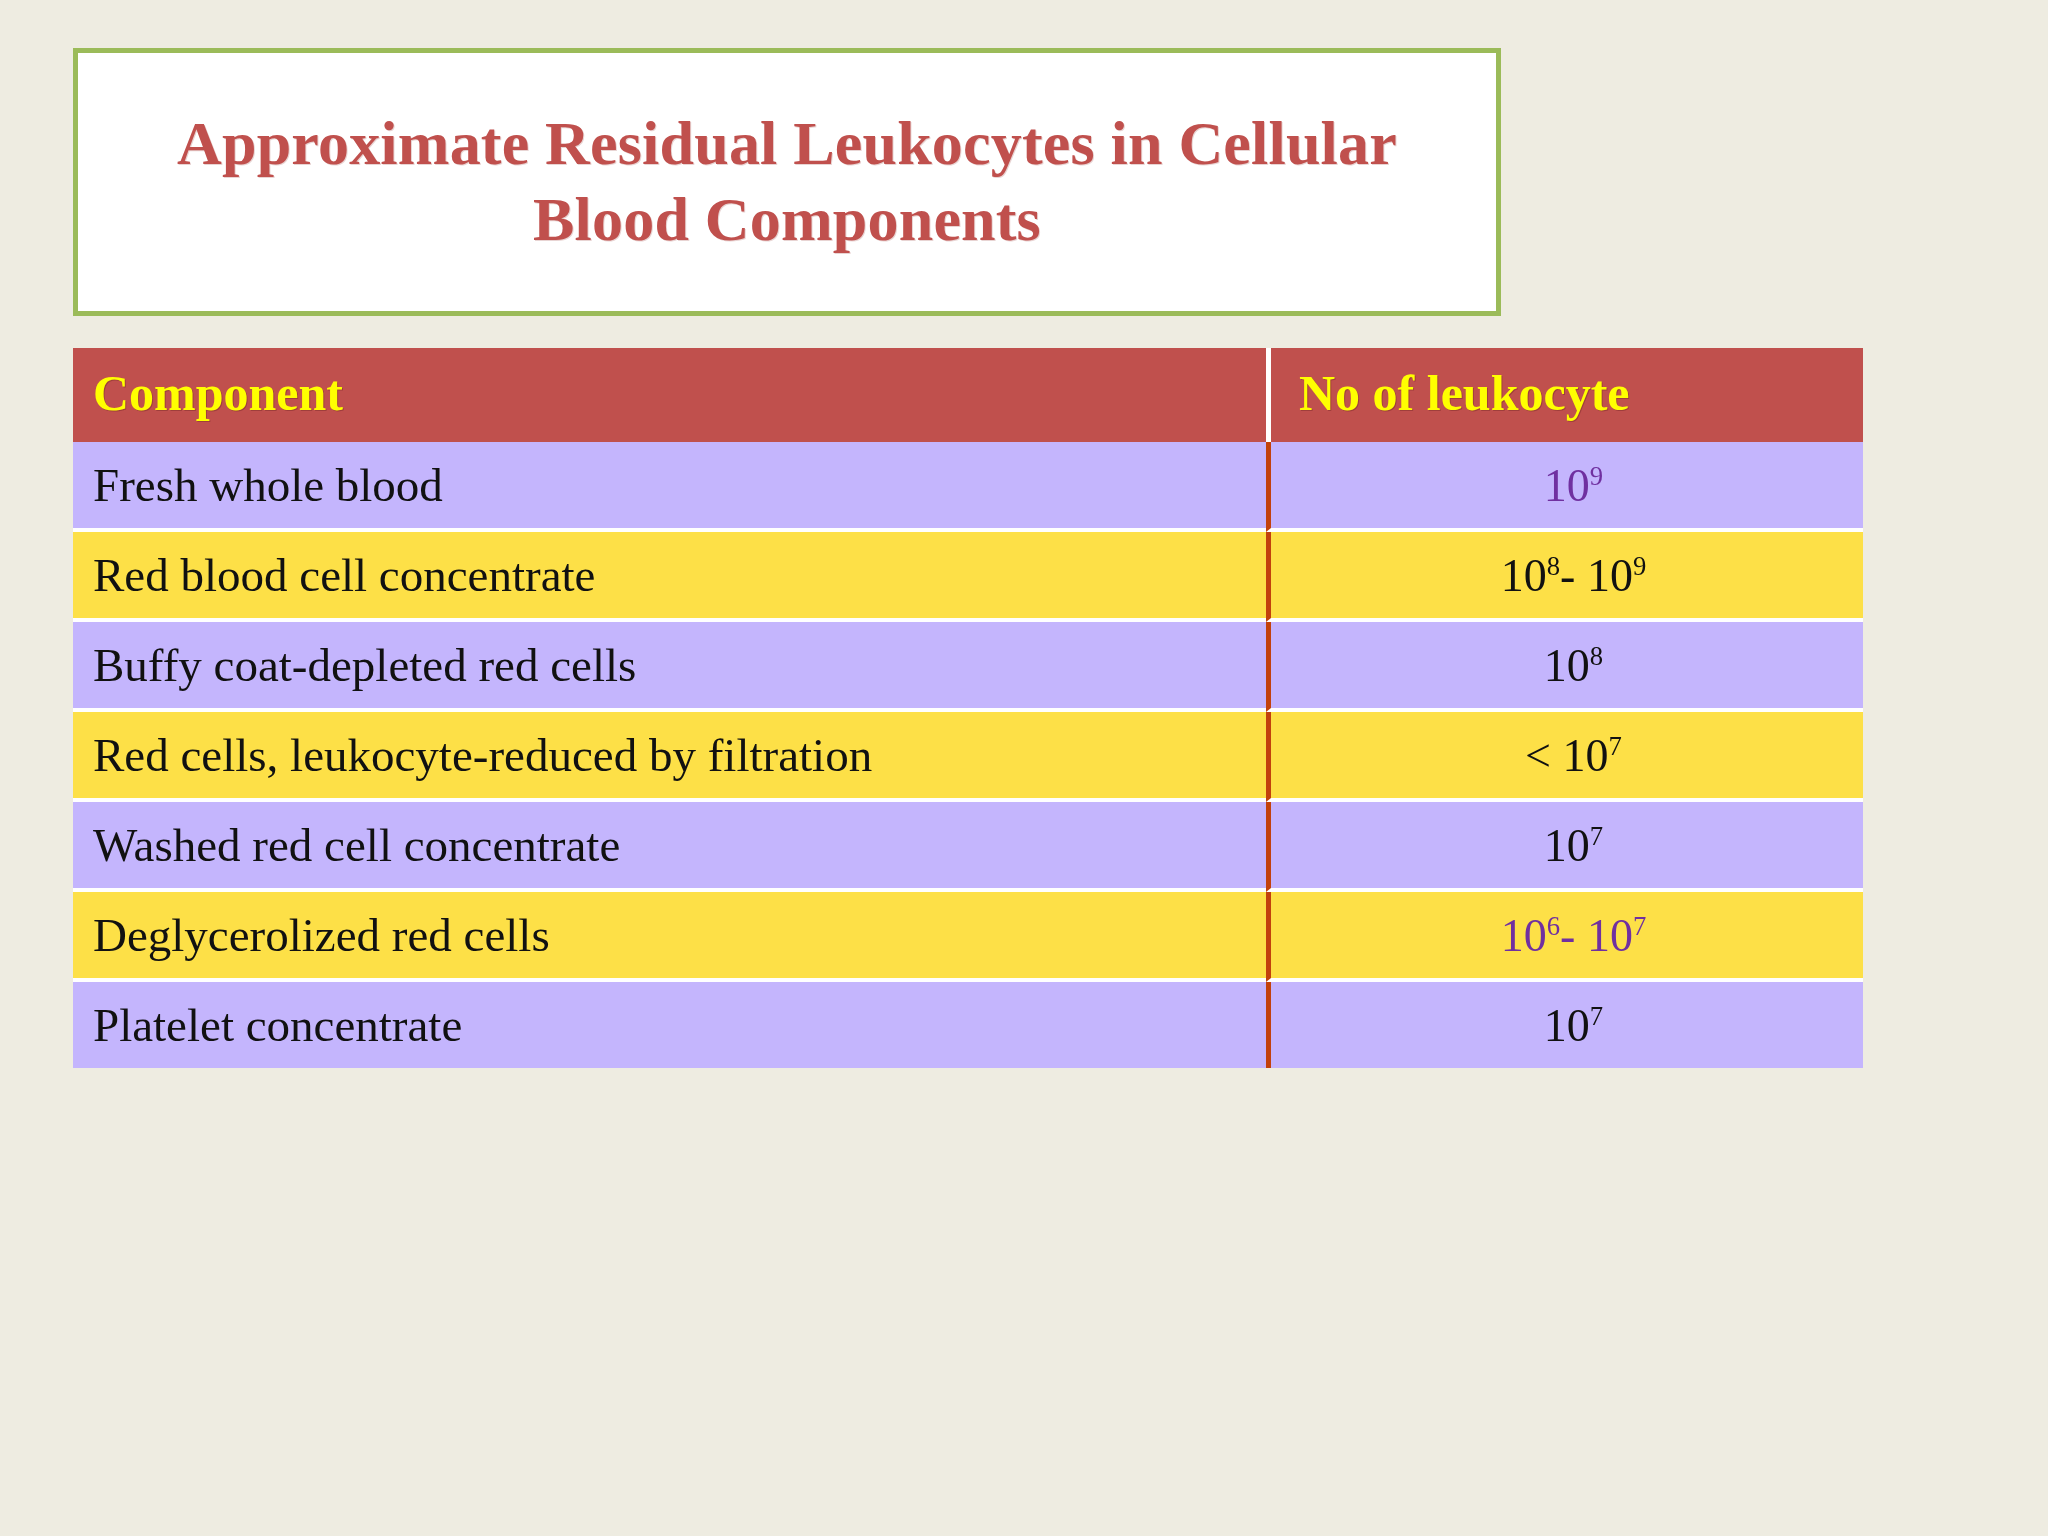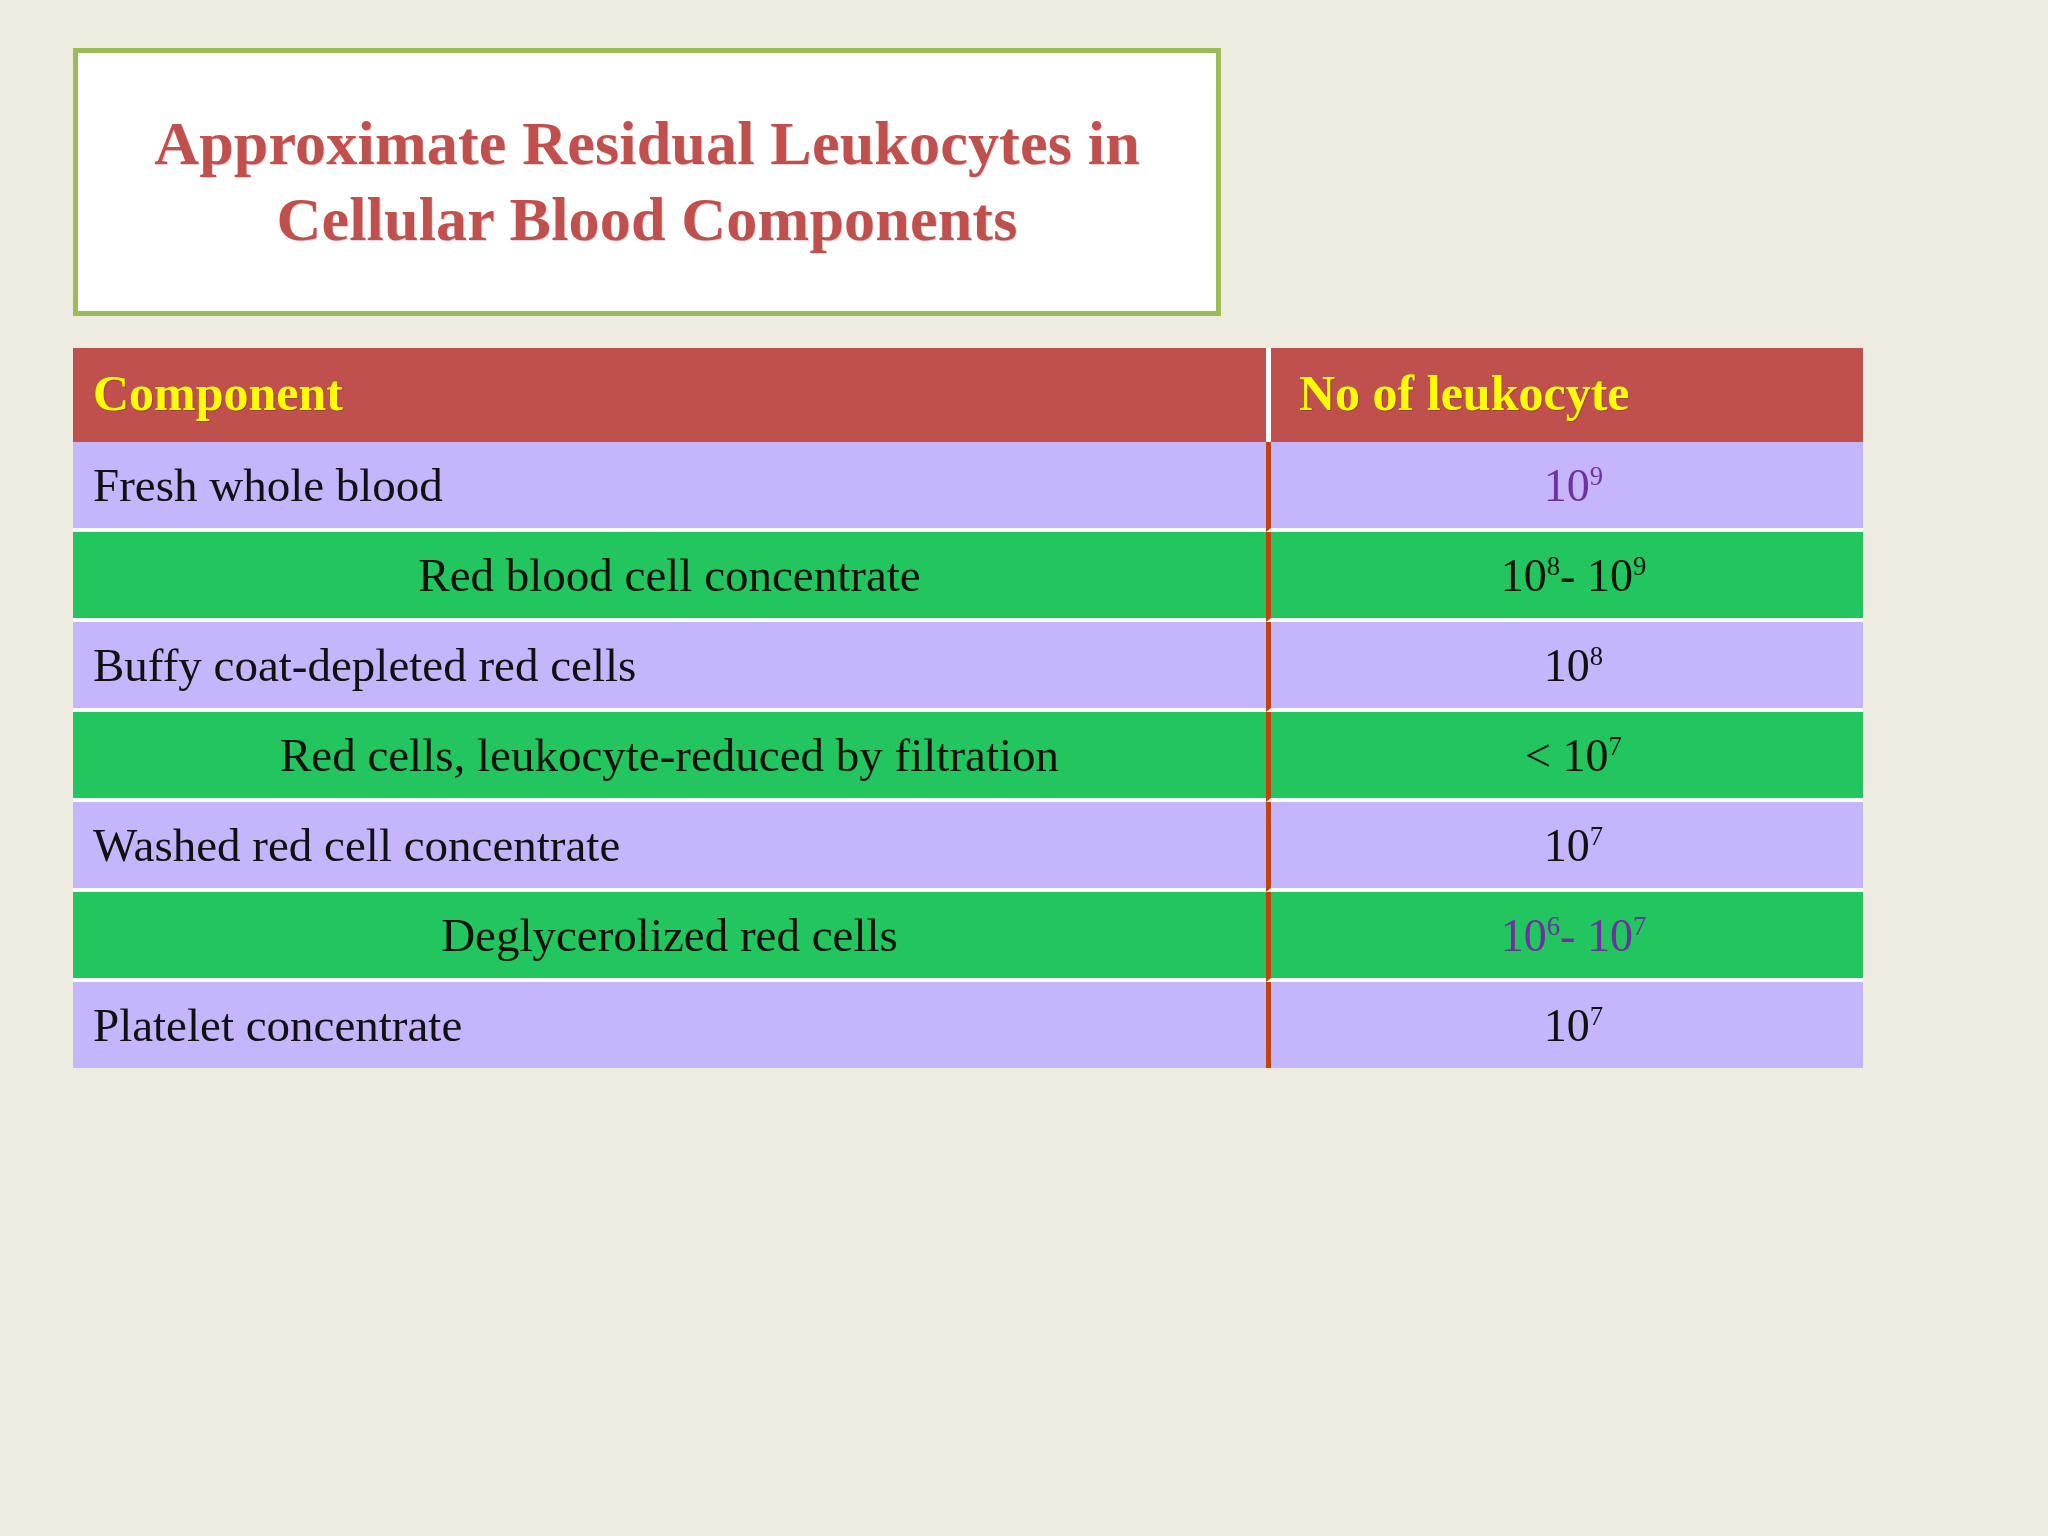--- a/index.html
+++ b/index.html
@@ -13,21 +13,21 @@
     font-family: "Liberation Serif", "DejaVu Serif", serif;
     overflow: hidden;
     position: relative;
   }
 
   
   .title-card {
     position: absolute;
     left: 73px;
     top: 48px;
-    width: 1148px;
+    width: 1428px;
     height: 268px;
     background: #ffffff;
     border: 5px solid #9bbb59;
     box-sizing: border-box;
     display: flex;
     align-items: center;
     justify-content: center;
   }
   .title-text {
     font-family: "Liberation Serif", "DejaVu Serif", serif;
@@ -85,21 +85,21 @@
     box-sizing: border-box;
   }
   tbody td.cell-count {
     border-left: 5px solid #c2410c;
     text-align: center;
     font-weight: normal;
     font-size: 46px;
     padding-left: 33px;
   }
   tbody tr.row-dark td { background: #c4b5fd; }
-  tbody tr.row-light td { background: #22c55e; text-align: center; }
+  tbody tr.row-light td { background: #fde047; }
 
   tbody tr td { border-bottom: 4px solid #ffffff; }
   tbody tr:last-child td { border-bottom: none; }
 
   .val-purple { color: #7030a0; }
   .val-black  { color: #111111; }
   .val-big    { font-size: 58px; }
 
   sup {
     font-size: 0.58em;

